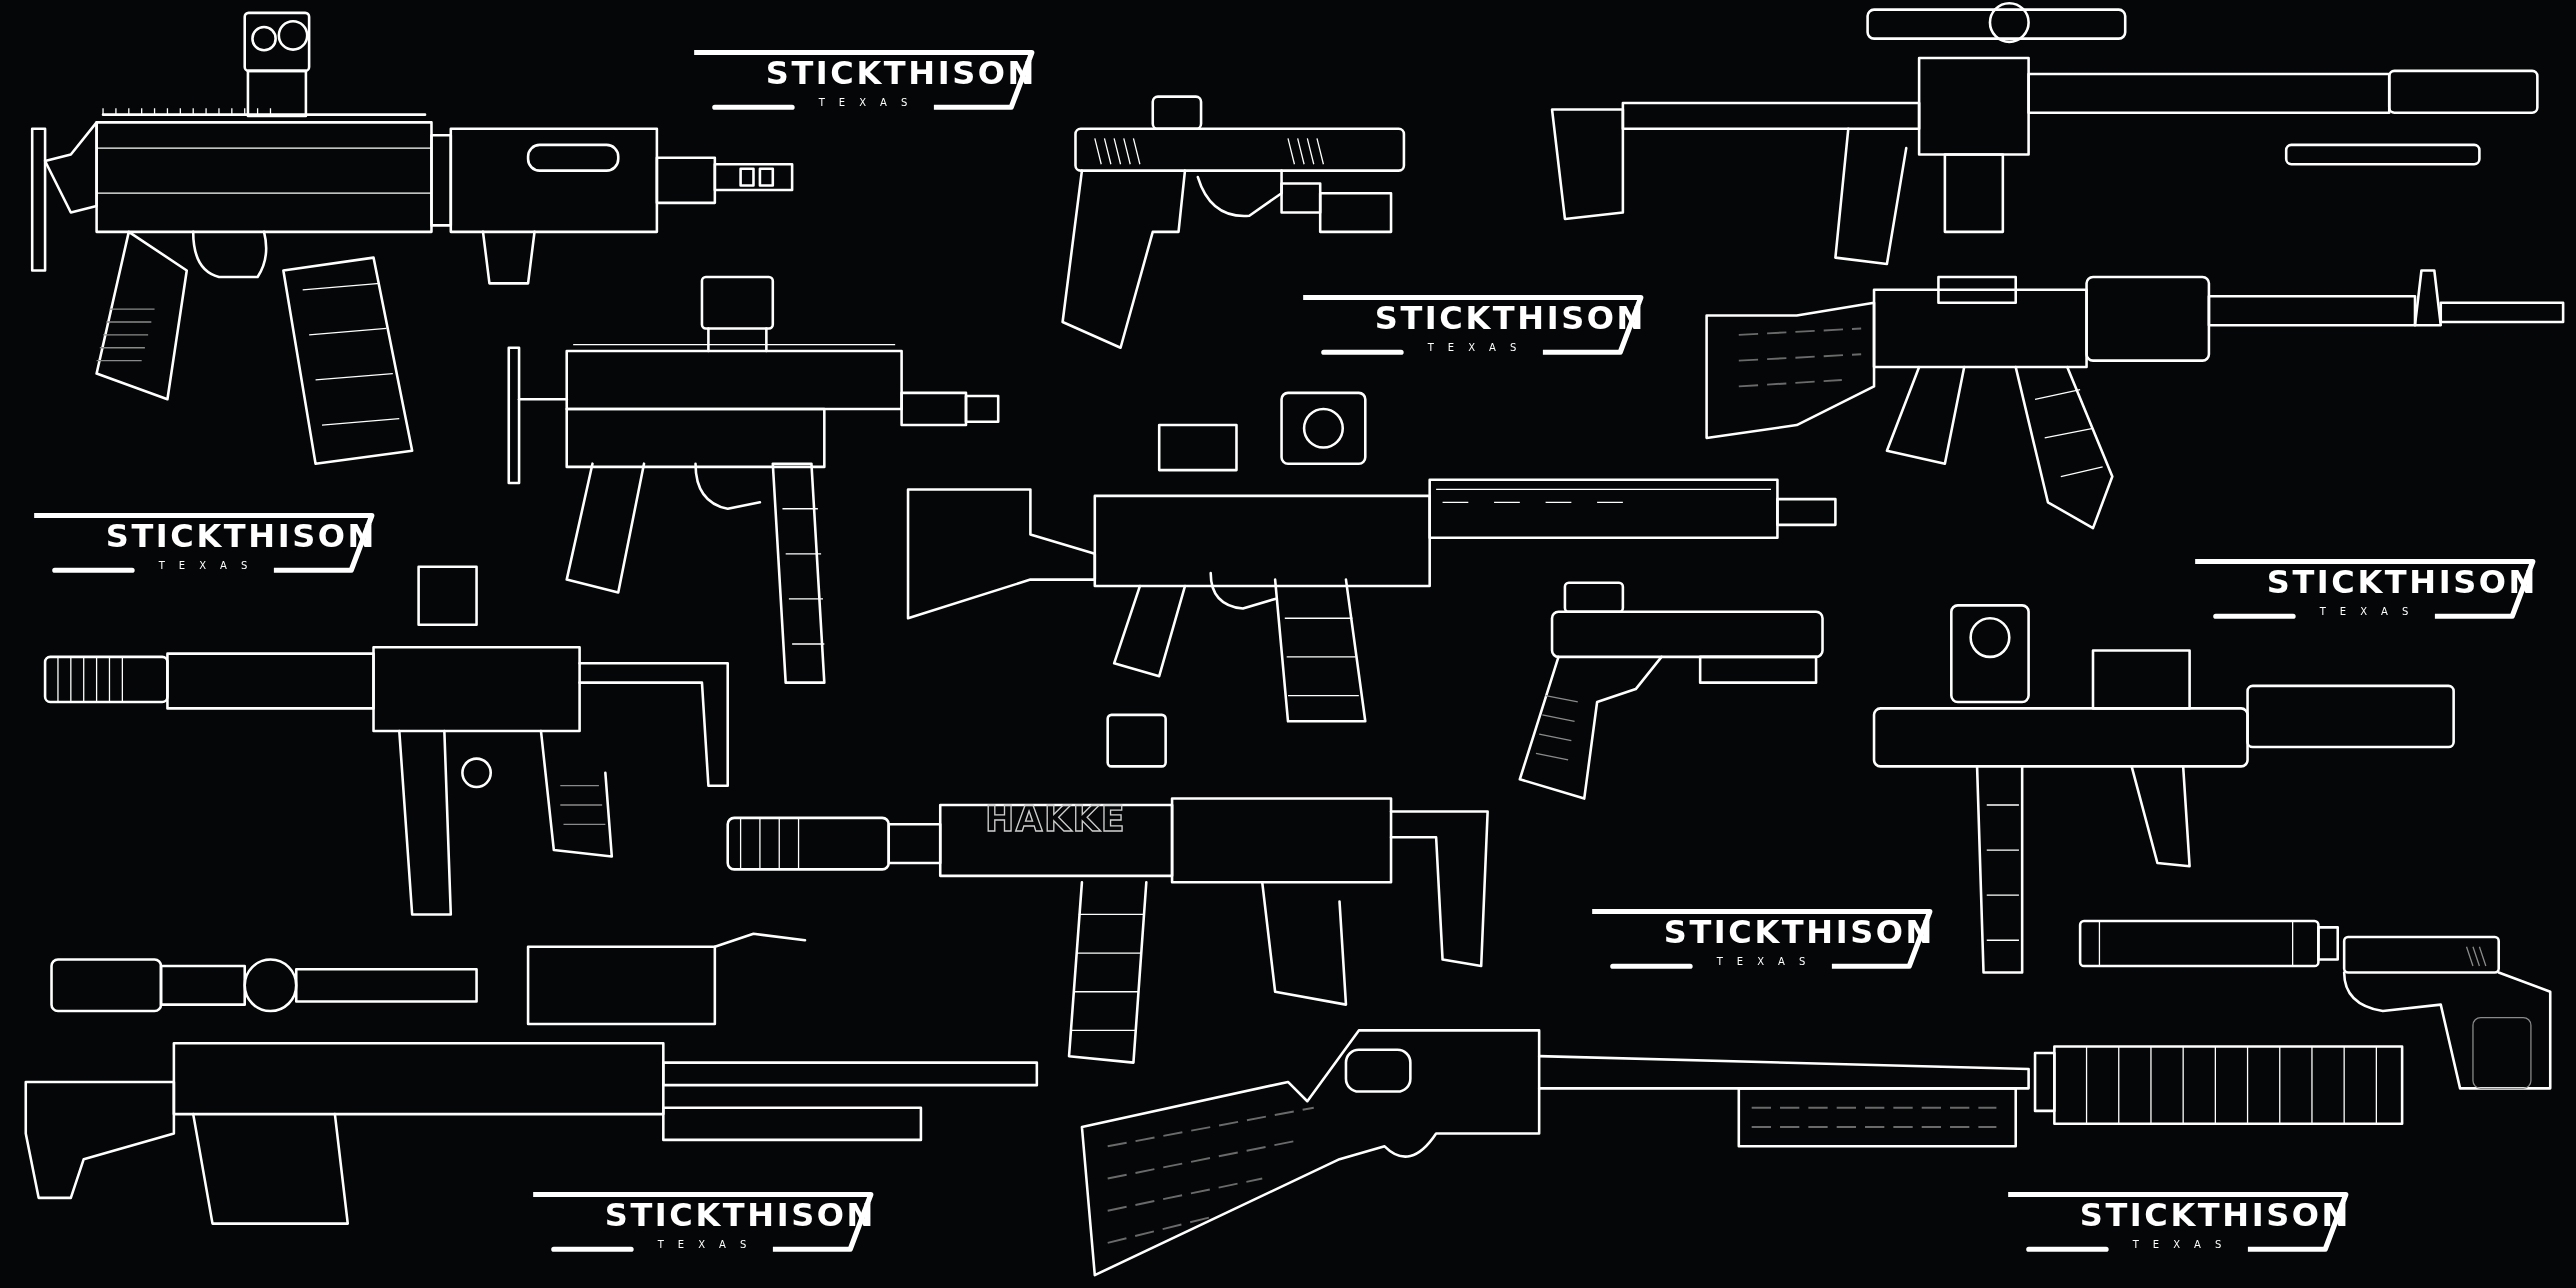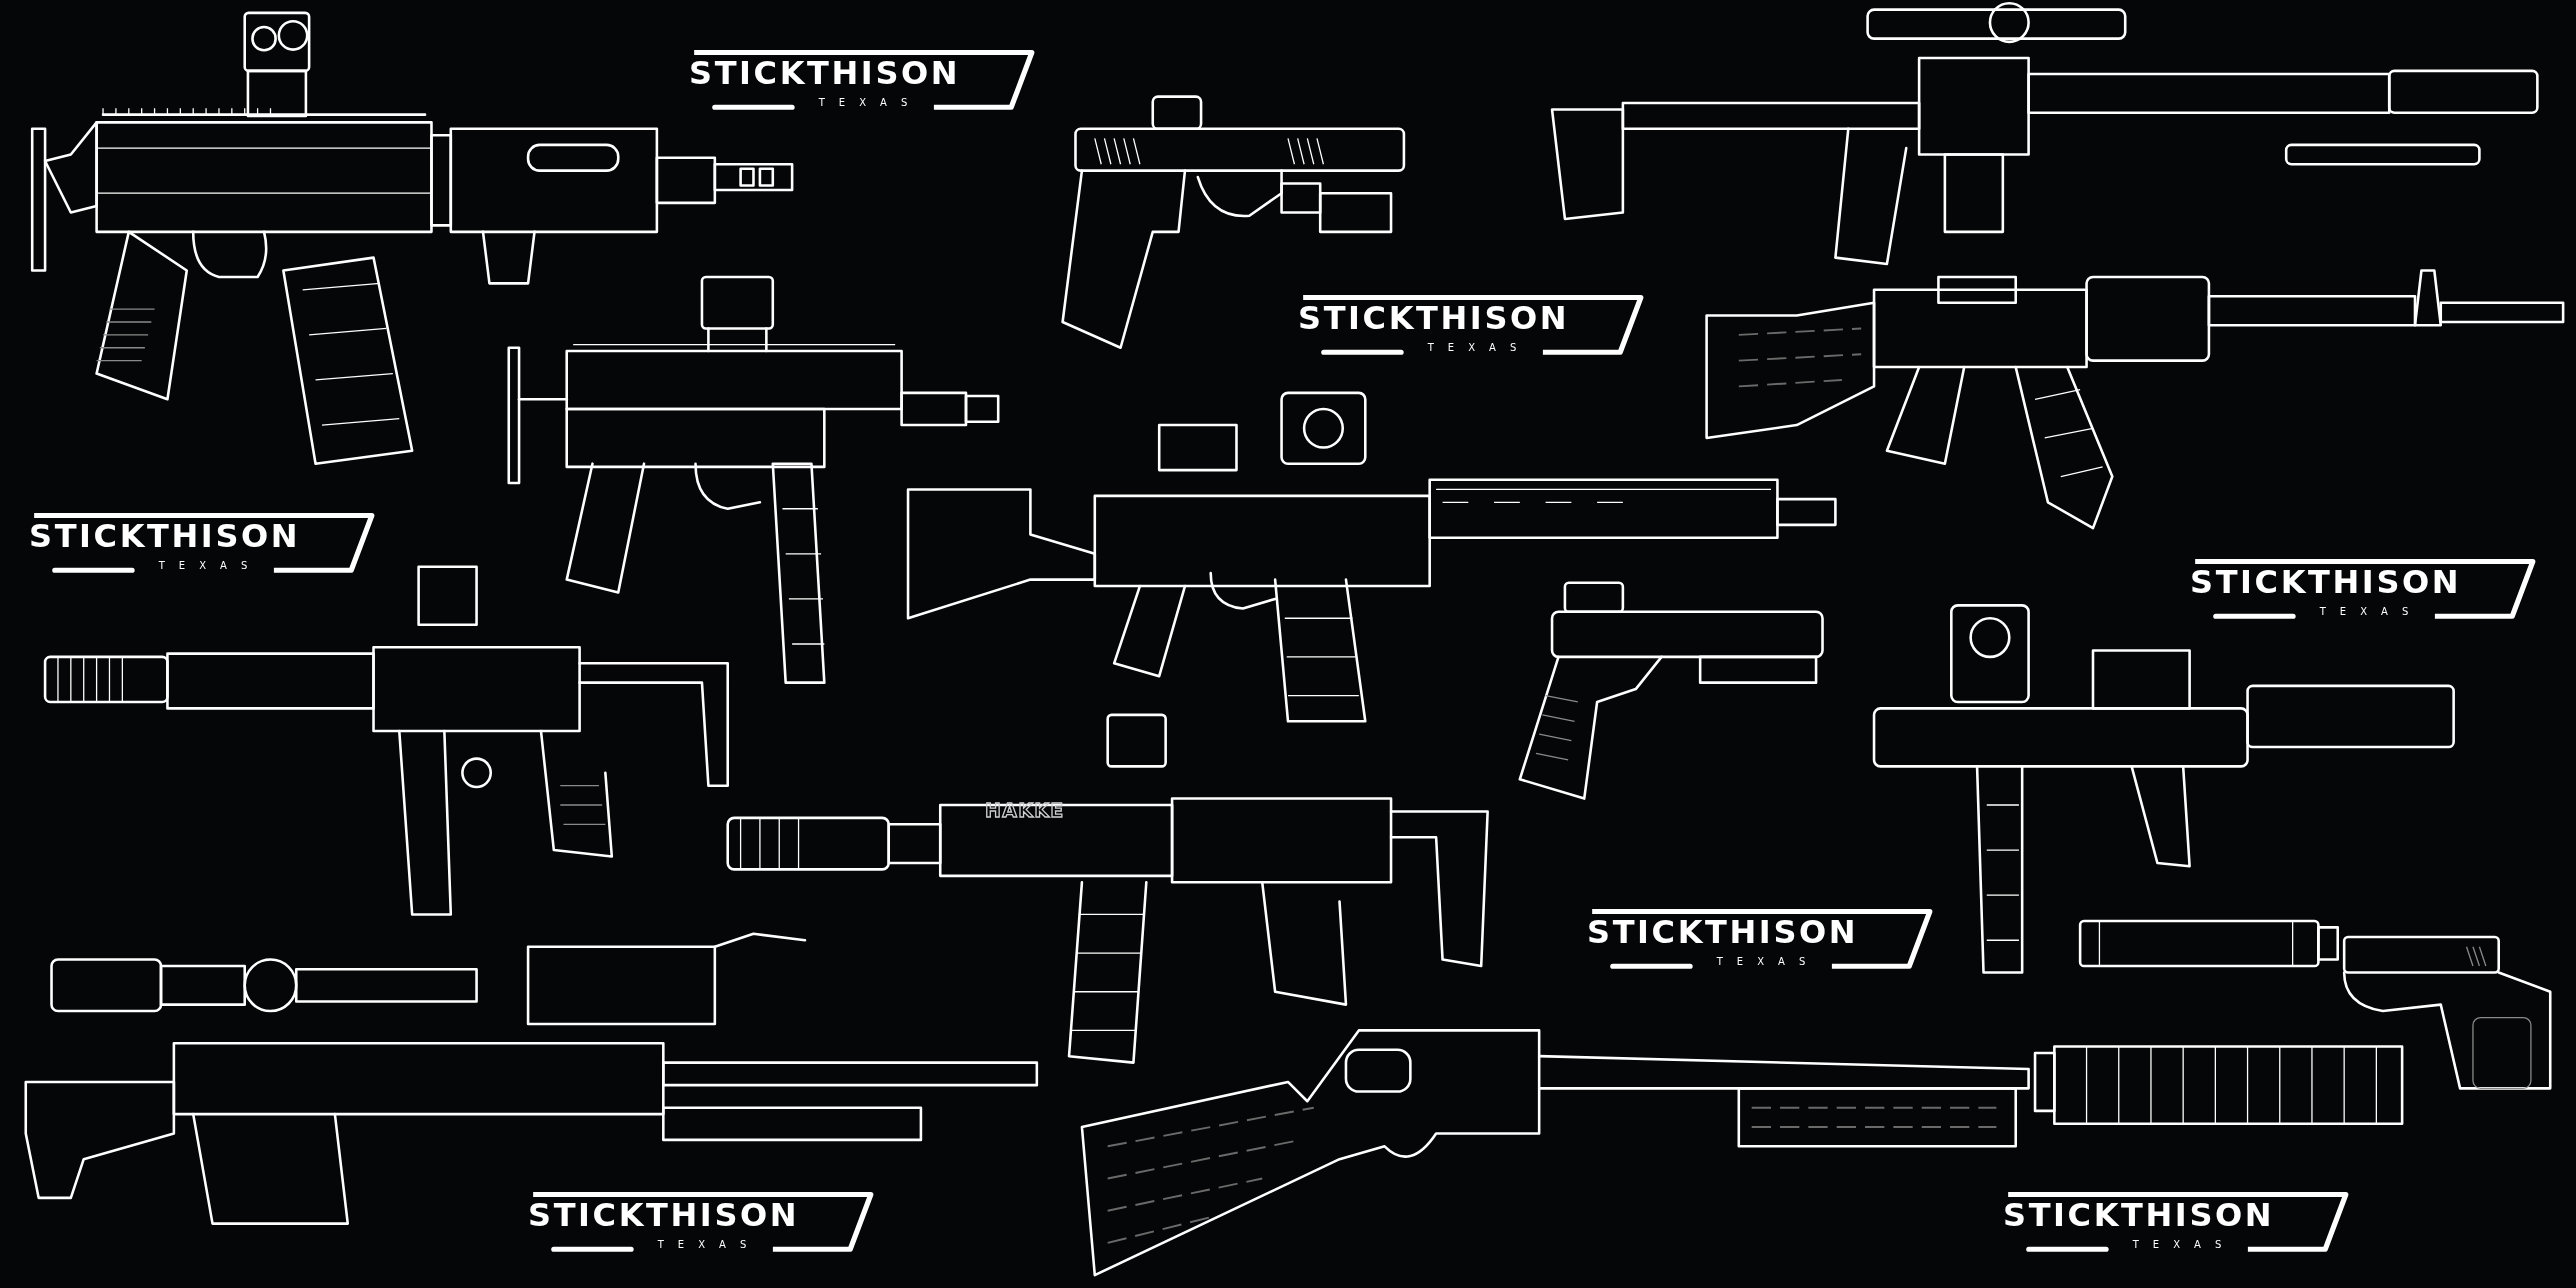--- a/index.html
+++ b/index.html
@@ -1,22 +1,22 @@
 <!DOCTYPE html>
 <html style="font-size:10.3px"><head>
 <meta charset="utf-8">
 <style>
   html,body{margin:0;padding:0;background:#050607;}
   body{width:2576px;height:1288px;position:relative;overflow:hidden;font-family:"Liberation Sans",sans-serif;}
   .art{position:absolute;left:0;top:0;width:2576px;height:1288px;}
   .logo{position:absolute;width:348px;height:71px;}
   .logo svg{position:absolute;left:0;top:0;width:348px;height:71px;}
-  .logo .brand{position:absolute;left:0;top:9px;width:348px;text-align:left;color:#fff;font-family:"DejaVu Sans",sans-serif;font-weight:bold;font-size:32px;letter-spacing:2.6px;line-height:36px;}
+  .logo .brand{position:absolute;left:0;top:9px;width:348px;text-align:right;color:#fff;font-family:"DejaVu Sans",sans-serif;font-weight:bold;font-size:32px;letter-spacing:2.6px;line-height:36px;}
   .logo .sub{position:absolute;left:0;top:50px;width:348px;text-align:center;color:#fff;font-family:"DejaVu Sans",sans-serif;font-size:10px;letter-spacing:14px;text-indent:14px;line-height:13px;}
-  .mark{position:absolute;color:transparent;-webkit-text-stroke:1.3px #cfcfcf;font-family:"DejaVu Sans",sans-serif;font-weight:bold;font-size:19px;letter-spacing:1.3px;}
+  .mark{position:absolute;color:transparent;-webkit-text-stroke:1.3px #cfcfcf;font-family:"DejaVu Sans",sans-serif;font-weight:bold;font-size:35px;letter-spacing:1.3px;}
   svg .w{fill:none;stroke:#ffffff;stroke-width:4;stroke-linejoin:round;stroke-linecap:round;}
   svg .t{fill:none;stroke:#ffffff;stroke-width:2;}
   svg .g{fill:none;stroke:#8a8a8a;stroke-width:2;}
   svg .wood{fill:none;stroke:#6a6a6a;stroke-width:3;stroke-dasharray:30 14;}
 </style>
 </head>
 <body>
 
 <svg class="art" viewBox="0 0 4000 2000" xmlns="http://www.w3.org/2000/svg">
 

